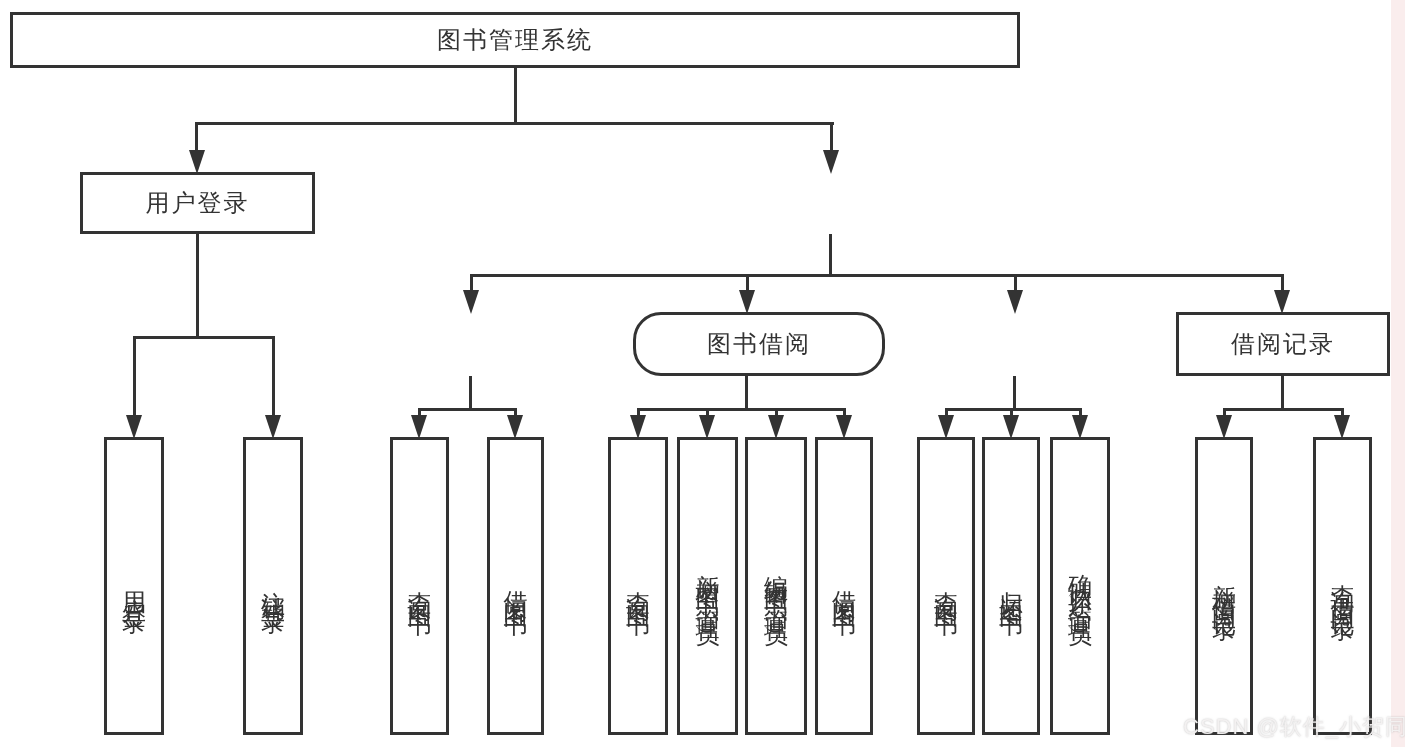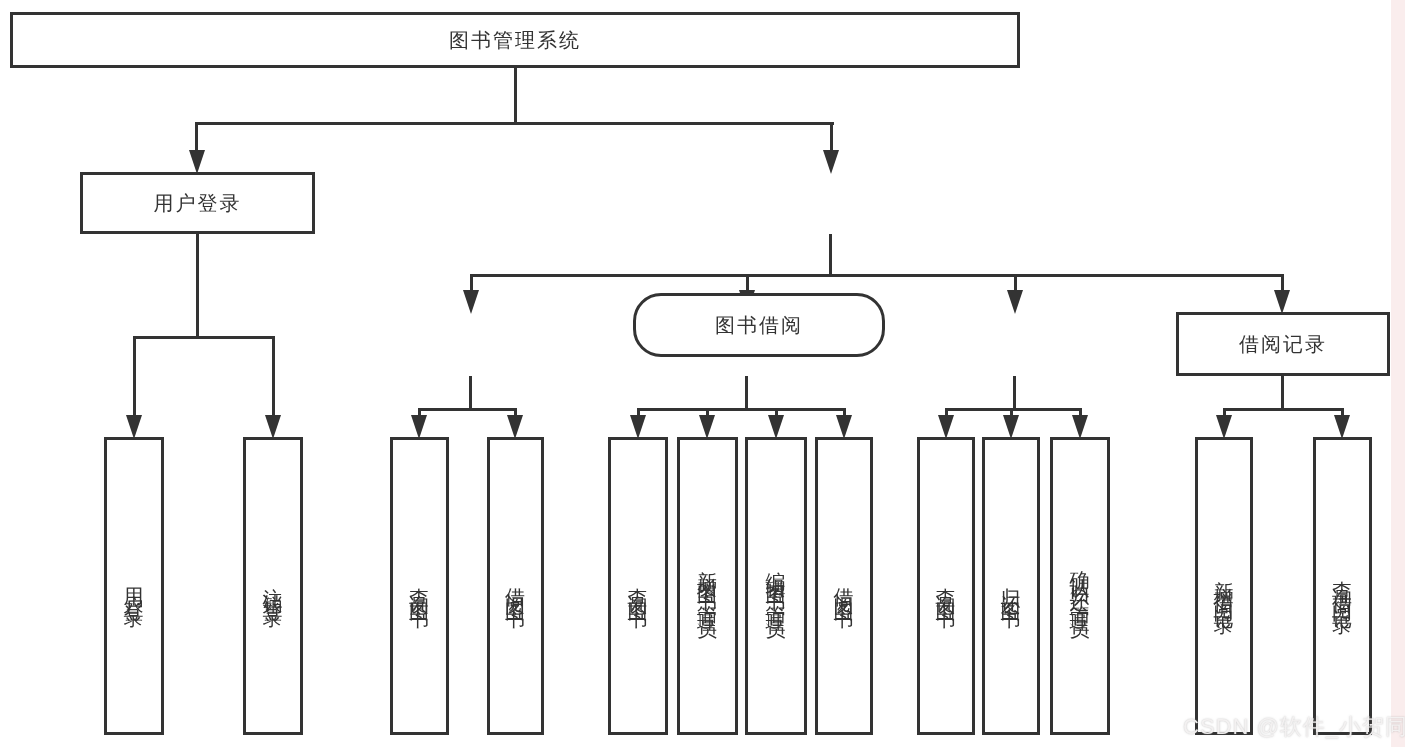--- a/index.html
+++ b/index.html
@@ -3,21 +3,21 @@
 <meta charset="utf-8">
 <style>
   html,body{margin:0;padding:0;background:#ffffff;}
   #canvas{
     position:relative;width:1405px;height:747px;background:#ffffff;overflow:hidden;
     font-family:"Liberation Sans","DejaVu Sans",sans-serif;color:#333;
   }
   .box{
     position:absolute;box-sizing:border-box;background:#ffffff;
     border:3px solid #333333;display:flex;align-items:center;justify-content:center;
-    font-size:20px;color:#333333;letter-spacing:2px;z-index:2;
+    font-size:24px;color:#333333;letter-spacing:2px;z-index:2;
   }
   .vbox{border:3px solid #333333;}
   .vbox span{writing-mode:vertical-rl;text-orientation:mixed;letter-spacing:7px;line-height:1;}
   .hline,.vline{position:absolute;background:#333333;z-index:1;}
   .ah{
     position:absolute;width:0;height:0;z-index:1;
     border-left:8px solid transparent;border-right:8px solid transparent;
     border-top:24px solid #333333;
   }
   #wm{
@@ -33,21 +33,21 @@
 <div id="canvas">
 
   <div class="box" style="left:10px;top:12px;width:1010px;height:56px;">
     <span>图书管理系统</span>
   </div>
 
   <div class="box" style="left:80px;top:172px;width:235px;height:62px;">
     <span>用户登录</span>
   </div>
 
-  <div class="box" style="left:633px;top:293px;width:252px;height:64px;border-radius:28px;">
+  <div class="box" style="left:633px;top:312px;width:252px;height:64px;border-radius:28px;">
     <span>图书借阅</span>
   </div>
   <div class="box" style="left:1176px;top:312px;width:214px;height:64px;">
     <span>借阅记录</span>
   </div>
 
   <div class="box vbox" style="left:104px;top:437px;width:60px;height:298px;">
     <span>用户登录</span>
   </div>
   <div class="box vbox" style="left:243px;top:437px;width:60px;height:298px;">

